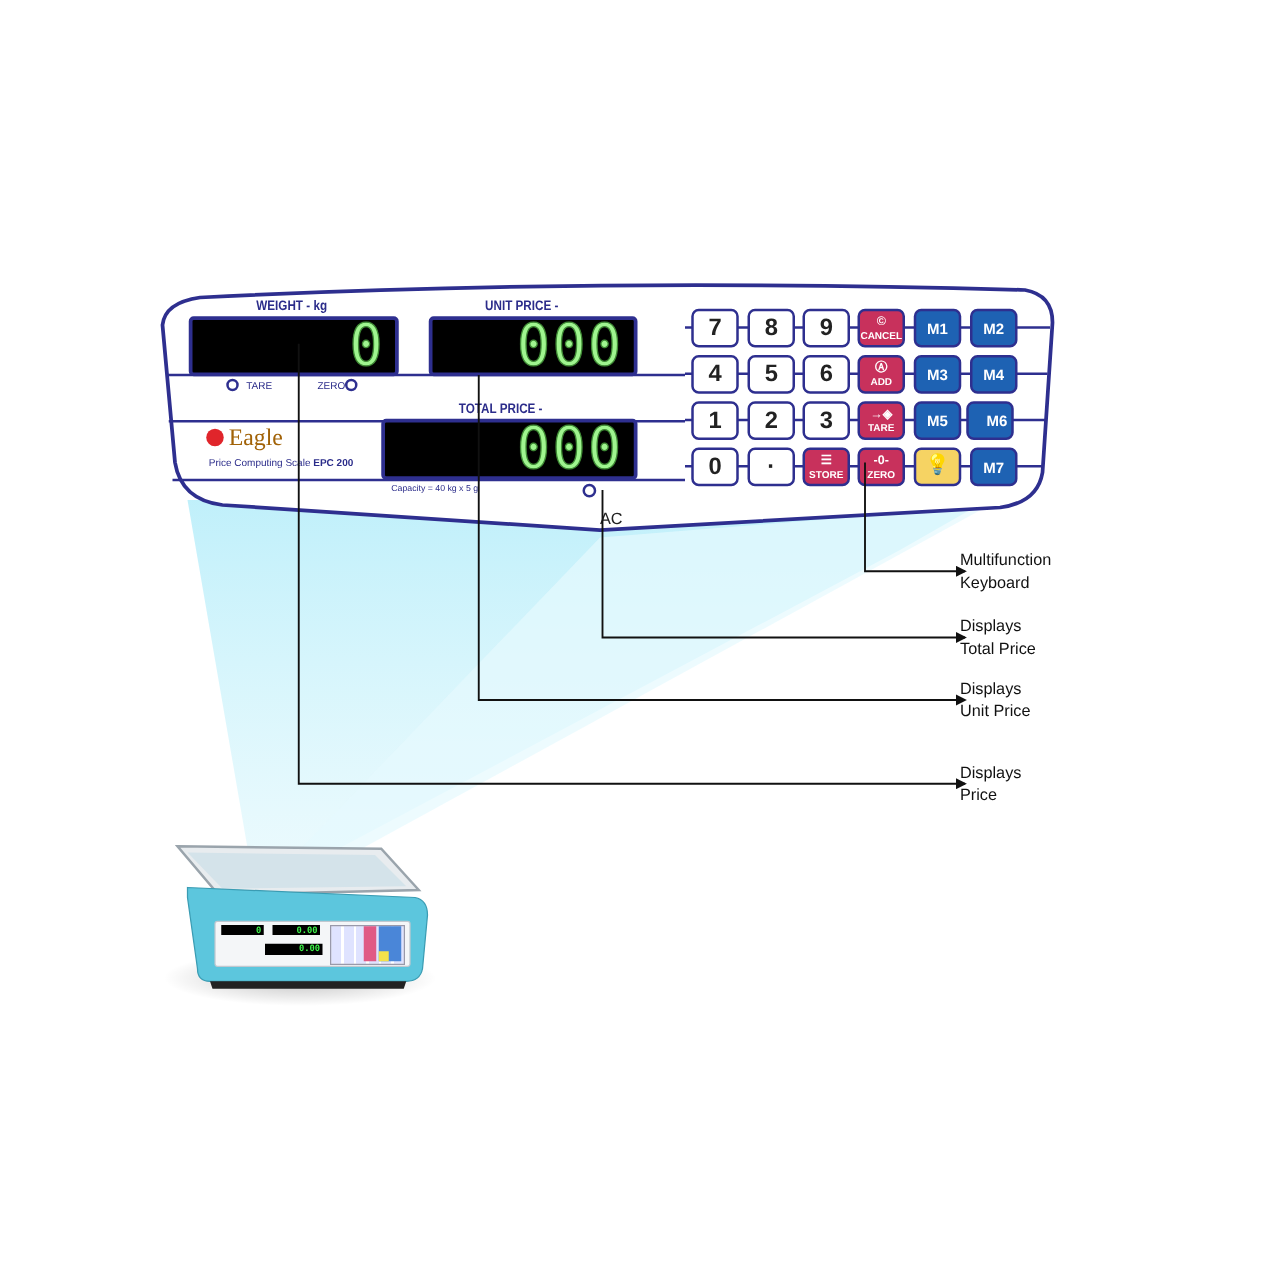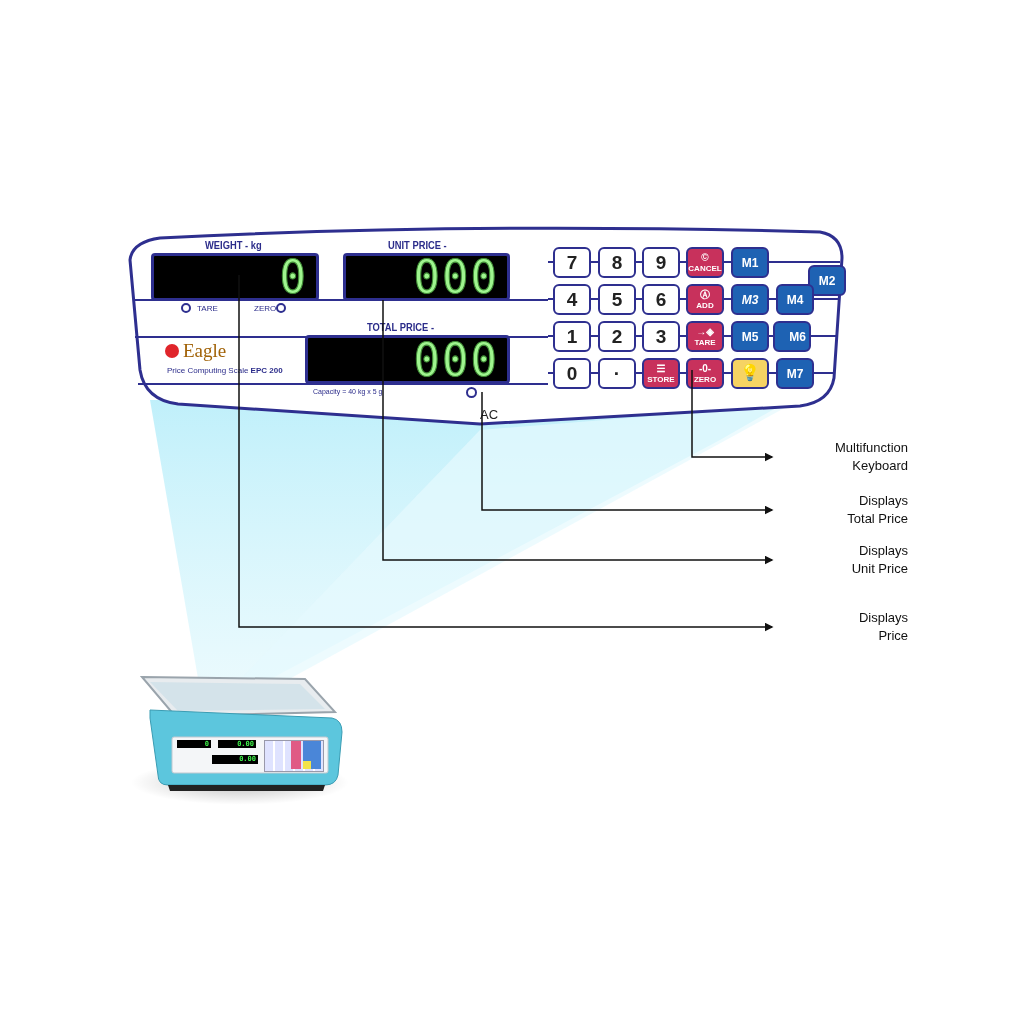--- a/index.html
+++ b/index.html
@@ -11,21 +11,21 @@
   .disp { position:absolute; background:#000; border:3px solid #2e2f8f; border-radius:4px; box-sizing:border-box; display:flex; align-items:center; justify-content:flex-end; padding-right:8px; }
   .digits { font-family:"DejaVu Sans Mono", monospace; color:#9ff58f; font-size:44px; letter-spacing:2px; line-height:1; text-shadow:0 0 1px #3a7a30; -webkit-text-stroke:1px #3f8a35; transform:scaleY(1.05); }
   .ind { position:absolute; width:10px; height:10px; border:2px solid #2e2f8f; border-radius:50%; background:#fff; box-sizing:border-box; }
   .small { position:absolute; font-size:8px; color:#2b2c8a; white-space:nowrap; }
   .key { position:absolute; width:38px; height:31px; border:2px solid #2e2f8f; border-radius:6px; box-sizing:border-box; display:flex; flex-direction:column; align-items:center; justify-content:center; font-weight:bold; }
   .key.num { background:#fff; color:#222; font-size:19px; }
   .key.red { background:#c8315c; color:#fff; font-size:8px; }
   .key.blue { background:#1e62b3; color:#fff; font-size:12px; }
   .key.yel { background:#f6d363; color:#333; }
   .key .glyph { font-size:10px; line-height:10px; margin-bottom:1px; }
-  .callout { position:absolute; text-align:right; font-size:13px; color:#111; line-height:18px; width:140px; font-family:"Liberation Sans", sans-serif; }
+  .callout { position:absolute; text-align:left; font-size:13px; color:#111; line-height:18px; width:140px; font-family:"Liberation Sans", sans-serif; }
   .brand { position:absolute; color:#a16207; font-size:19px; font-family:"Liberation Serif", serif; }
   .model { position:absolute; font-size:8px; color:#2b2c8a; white-space:nowrap; }
   .model b { font-weight:bold; }
 </style>
 </head>
 <body>
 
 <svg class="beam" width="1024" height="1024">
   <defs>
     <linearGradient id="bg1" x1="0" y1="0" x2="0" y2="1">
@@ -89,37 +89,37 @@
     <div class="key num" style="left: 642px; top: 247px;">
       <span>9</span>
     </div>
     <div class="key red" style="left: 686px; top: 247px;">
       <span class="glyph">©</span>
       <span>CANCEL</span>
     </div>
     <div class="key blue" style="left: 731px; top: 247px;">
       <span>M1</span>
     </div>
-    <div class="key blue" style="left: 808px; top: 247px; margin-top: 18px;">
+    <div class="key blue" style="left: 776px; top: 247px;">
       <span>M2</span>
     </div>
     <div class="key num" style="left: 553px; top: 284px;">
       <span>4</span>
     </div>
     <div class="key num" style="left: 598px; top: 284px;">
       <span>5</span>
     </div>
     <div class="key num" style="left: 642px; top: 284px;">
       <span>6</span>
     </div>
     <div class="key red" style="left: 686px; top: 284px;">
       <span class="glyph">Ⓐ</span>
       <span>ADD</span>
     </div>
-    <div class="key blue" style="left: 731px; top: 284px; font-style: italic;">
+    <div class="key blue" style="left: 731px; top: 284px;">
       <span>M3</span>
     </div>
     <div class="key blue" style="left: 776px; top: 284px;">
       <span>M4</span>
     </div>
     <div class="key num" style="left: 553px; top: 321px;">
       <span>1</span>
     </div>
     <div class="key num" style="left: 598px; top: 321px;">
       <span>2</span>

